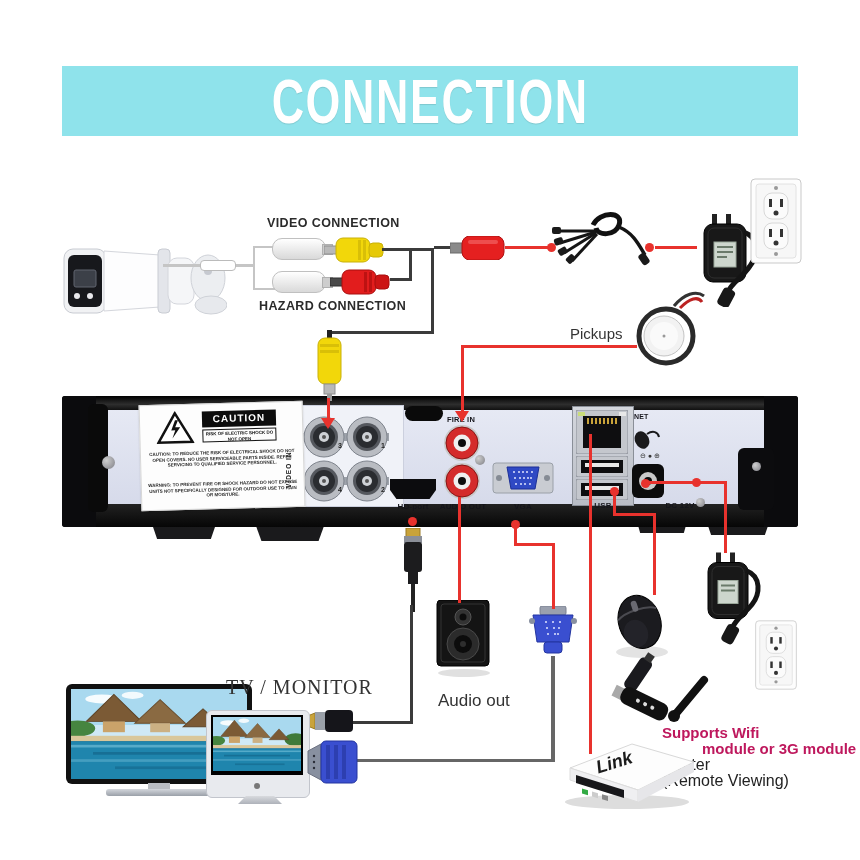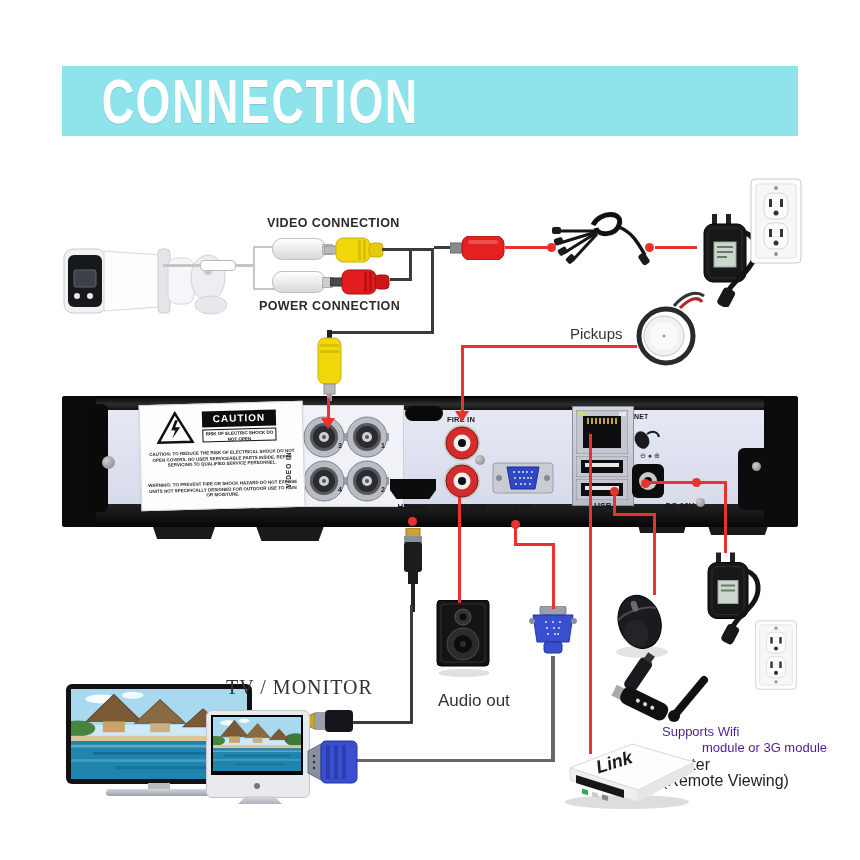--- a/index.html
+++ b/index.html
@@ -4,21 +4,21 @@
 <style>
   html,body{margin:0;padding:0;background:#fff;}
   .stage{position:relative;width:860px;height:860px;background:#fff;font-family:"Liberation Sans",sans-serif;overflow:hidden;}
   .abs{position:absolute;}
   .rline{position:absolute;background:#e8322d;z-index:6;}
   .rdot{position:absolute;width:9px;height:9px;border-radius:50%;background:#e8322d;z-index:6;}
   .kline{position:absolute;background:#3b3b3b;z-index:4;}
   .gline{position:absolute;background:#666;z-index:4;}
   .cline{position:absolute;background:#c5c5c5;z-index:3;}
   .arrow-down{position:absolute;width:0;height:0;border-left:7px solid transparent;border-right:7px solid transparent;border-top:11px solid #e8322d;z-index:7;}
-  .banner{position:absolute;left:62px;top:66px;width:736px;height:70px;background:#8fe3eb;display:flex;align-items:center;justify-content:flex-start;z-index:2;}
+  .banner{position:absolute;left:62px;top:66px;width:736px;height:70px;background:#8fe3eb;display:flex;align-items:center;justify-content:center;z-index:2;}
   .banner span{display:inline-block;color:#fff;font-weight:bold;font-size:56px;letter-spacing:2px;transform:scale(.8,1.12);text-shadow:0 1px 1px rgba(0,0,0,.12);}
   .conn-label{position:absolute;font-weight:bold;font-size:12.5px;color:#2b2b2b;letter-spacing:.4px;z-index:5;white-space:nowrap;}
   .dvr{position:absolute;left:62px;top:396px;width:736px;height:131px;z-index:2;}
   .dvr-top{position:absolute;left:0;top:0;width:736px;height:14px;background:linear-gradient(#000,#2e2e2e 60%,#111);border-radius:3px 3px 0 0;}
   .dvr-face{position:absolute;left:0;top:13px;width:736px;height:97px;background:linear-gradient(#e6e9f4,#d6daea);}
   .dvr-bot{position:absolute;left:0;top:108px;width:736px;height:23px;background:linear-gradient(#222,#060606);border-radius:0 0 3px 3px;}
   .dvr-cap{position:absolute;top:0;width:34px;height:131px;background:#0b0b0d;}
   .foot{position:absolute;height:15px;background:#1a1a1c;clip-path:polygon(0 0,100% 0,92% 100%,8% 100%);z-index:1;}
   .sticker{position:absolute;left:78px;top:7px;width:162px;height:104px;background:#fdfdfd;border:1px solid #d7d7d7;transform:rotate(-1.6deg);box-shadow:0 1px 2px rgba(0,0,0,.18);z-index:3;}
   .caution-head{position:absolute;left:62px;top:7px;width:74px;height:16px;background:#0d0d0d;color:#fff;font-weight:bold;font-size:10px;text-align:center;line-height:16px;letter-spacing:1px;}
@@ -26,21 +26,21 @@
   .fineprint{position:absolute;font-size:4.5px;line-height:5.6px;color:#2a2a2a;font-weight:bold;text-align:center;}
   .bnc-num{position:absolute;font-size:7px;font-weight:bold;color:#222;z-index:4;}
   .plabel{position:absolute;font-weight:bold;font-size:8px;color:#15151b;letter-spacing:.2px;text-align:center;z-index:5;white-space:nowrap;}
   .videoin{position:absolute;left:223px;top:28px;width:11px;height:64px;writing-mode:vertical-rl;transform:rotate(180deg);font-size:6.5px;font-weight:bold;color:#222;letter-spacing:1px;z-index:4;}
   .rcaw{position:absolute;width:52px;height:20px;background:linear-gradient(#ffffff,#d9d9d9);border:1px solid #c0c0c0;border-radius:10px;z-index:4;}
   .rcaw:after{content:"";position:absolute;right:-8px;top:5px;width:9px;height:9px;background:#cdcdcd;border:1px solid #b0b0b0;}
   .vent{position:absolute;left:343px;top:10px;width:38px;height:15px;background:#0a0a0a;border-radius:8px;}
   .hdmi-port{position:absolute;left:328px;top:83px;width:46px;height:20px;background:#0c0c0e;clip-path:polygon(0 0,100% 0,100% 55%,86% 100%,14% 100%,0 55%);}
   .screw{position:absolute;border-radius:50%;background:radial-gradient(circle at 35% 35%,#cfcfcf,#7d7d84);z-index:4;}
   .big-label{position:absolute;color:#333;z-index:5;white-space:nowrap;}
-  .wifi-label{position:absolute;font-weight:normal;font-size:13px;color:#4c1d95;z-index:5;white-space:nowrap;}
+  .wifi-label{position:absolute;font-weight:bold;font-size:15px;color:#be185d;z-index:5;white-space:nowrap;}
 </style>
 </head>
 <body>
 
 <div class="stage">
 
   <svg width="0" height="0" style="position:absolute">
     <defs>
       <g id="tropical-scene">
         <rect x="0" y="0" width="160" height="58" fill="#a9d9ef"></rect>
@@ -82,21 +82,21 @@
     <ellipse cx="149" cy="72" rx="16" ry="9" fill="#e7e9ed" stroke="#cfd2d8"></ellipse>
   </svg>
 
   <div class="cline" style="left:163px;top:264px;width:92px;height:3px;"></div>
   <div class="abs" style="left:200px;top:260px;width:34px;height:9px;background:#fff;border:1px solid #bbb;border-radius:4px;z-index:3"></div>
   <div class="cline" style="left:253px;top:246px;width:2px;height:44px;"></div>
   <div class="cline" style="left:253px;top:246px;width:22px;height:2px;"></div>
   <div class="cline" style="left:253px;top:288px;width:22px;height:2px;"></div>
 
   <div class="conn-label" style="left:267px;top:216px;">VIDEO CONNECTION</div>
-  <div class="conn-label" style="left:259px;top:299px;">POWER CONNECTION</div>
+  <div class="conn-label" style="left:259px;top:299px;">HAZARD CONNECTION</div>
 
   <div class="rcaw" style="left:272px;top:238px;"></div>
   <div class="rcaw" style="left:272px;top:271px;"></div>
 
   <svg class="abs" style="left:324px;top:236px;z-index:4" width="62" height="28" viewBox="0 0 62 28">
     <rect x="0" y="10" width="13" height="8" fill="#b9b9b9" stroke="#8f8f8f"></rect>
     <rect x="12" y="2" width="34" height="24" rx="7" fill="#f2d70a" stroke="#c9b108"></rect>
     <rect x="34" y="4" width="3" height="20" fill="#d9bf07"></rect>
       <rect x="39" y="4" width="3" height="20" fill="#d9bf07"></rect>
     <rect x="45" y="7" width="14" height="14" rx="4" fill="#e6c907" stroke="#c9b108"></rect>

